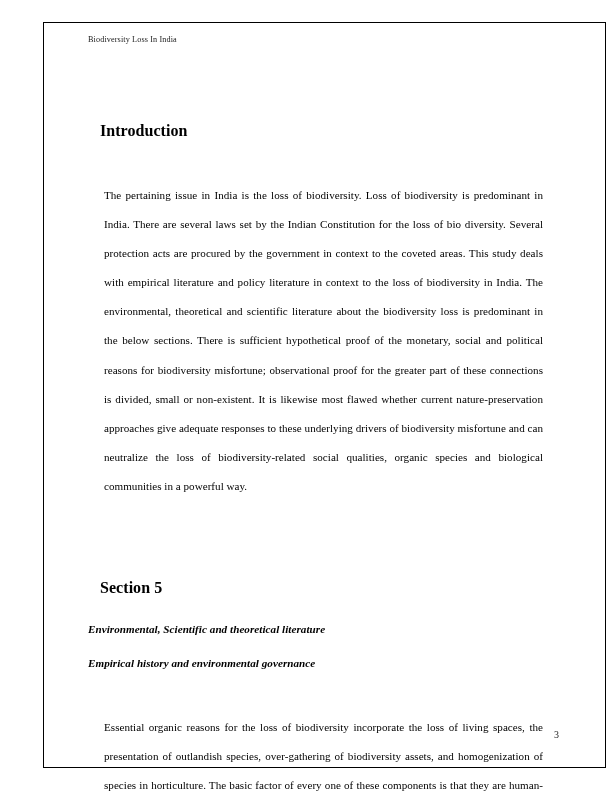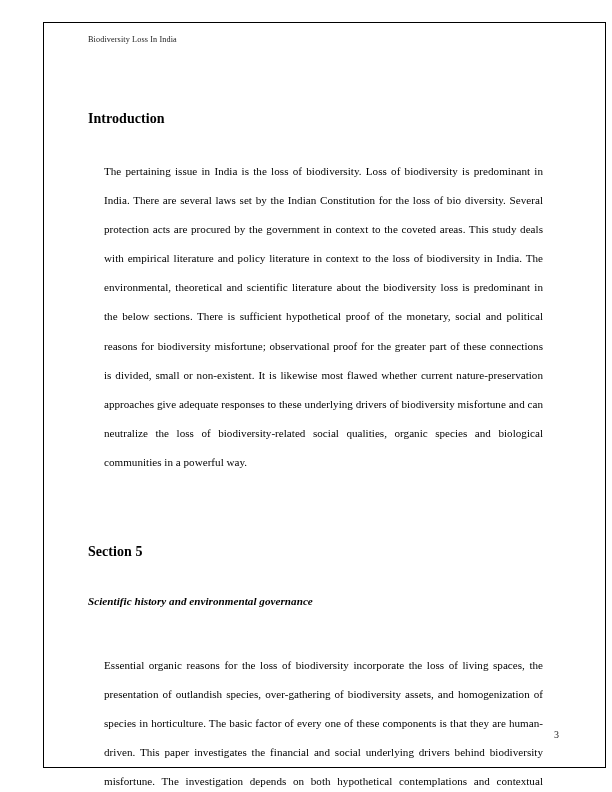--- a/index.html
+++ b/index.html
@@ -51,23 +51,23 @@
   
   .text-column {
     position: absolute;
     left: 70px;
     top: 112px;
     width: 471px;
   }
 
   .heading-bold {
     font-weight: bold;
-    font-size: 14px;
+    font-size: 16px;
     line-height: 14px;
-    margin: 0;
+    margin: 12px;
     letter-spacing: 0.05px;
   }
 
   .subheading-italic {
     font-style: italic;
     font-size: 11.1px;
     line-height: 14px;
     margin: 0;
     letter-spacing: 0.05px;
   }
@@ -119,24 +119,25 @@
     <div class="gap-after-intro-heading"></div>
 
     <p class="body-para">The pertaining issue in India is the loss of biodiversity. Loss of biodiversity is predominant in India. There are several laws set by the Indian Constitution for the loss of bio diversity. Several protection acts are procured by the government in context to the coveted areas. This study deals with empirical literature and policy literature in context to the loss of biodiversity in India. The environmental, theoretical and scientific literature about the biodiversity loss is predominant in the below sections. There is sufficient hypothetical proof of the monetary, social and political reasons for biodiversity misfortune; observational proof for the greater part of these connections is divided, small or non-existent. It is likewise most flawed whether current nature-preservation approaches give adequate responses to these underlying drivers of biodiversity misfortune and can neutralize the loss of biodiversity-related social qualities, organic species and biological communities in a powerful way.</p>
 
     <div class="gap-para-to-section"></div>
 
     <h2 class="heading-bold">Section 5</h2>
 
     <div class="gap-section-to-sub1"></div>
 
+    <h3 class="subheading-italic">Environmental, Scientific and theoretical literature</h3>
 
     <div class="gap-sub1-to-sub2"></div>
 
-    <h3 class="subheading-italic">Scientific history and environmental governance</h3>
+    <h3 class="subheading-italic">Empirical history and environmental governance</h3>
 
     <div class="gap-sub2-to-para"></div>
 
     <p class="body-para justify-last">Essential organic reasons for the loss of biodiversity incorporate the loss of living spaces, the presentation of outlandish species, over-gathering of biodiversity assets, and homogenization of species in horticulture. The basic factor of every one of these components is that they are human-driven. This paper investigates the financial and social underlying drivers behind biodiversity misfortune. The investigation depends on both hypothetical contemplations and contextual investigations. It involves five tomahawks: (a) Demographic change: even though from a hypothetical perspective the connection between populace weight and the effect on biodiversity is relatively self-evident, no orderly endeavour has been made so far to examine this relationship quantitatively. (b) Consumption and generation designs: worldwide increments of vitality utilization and the utilization of characteristic assets drive natural surroundings to change around the world. In this piece of the examination, specific consideration is paid to financial</p>
 
   </div>
 
   <div class="page-number">3</div>
 
 </div>

